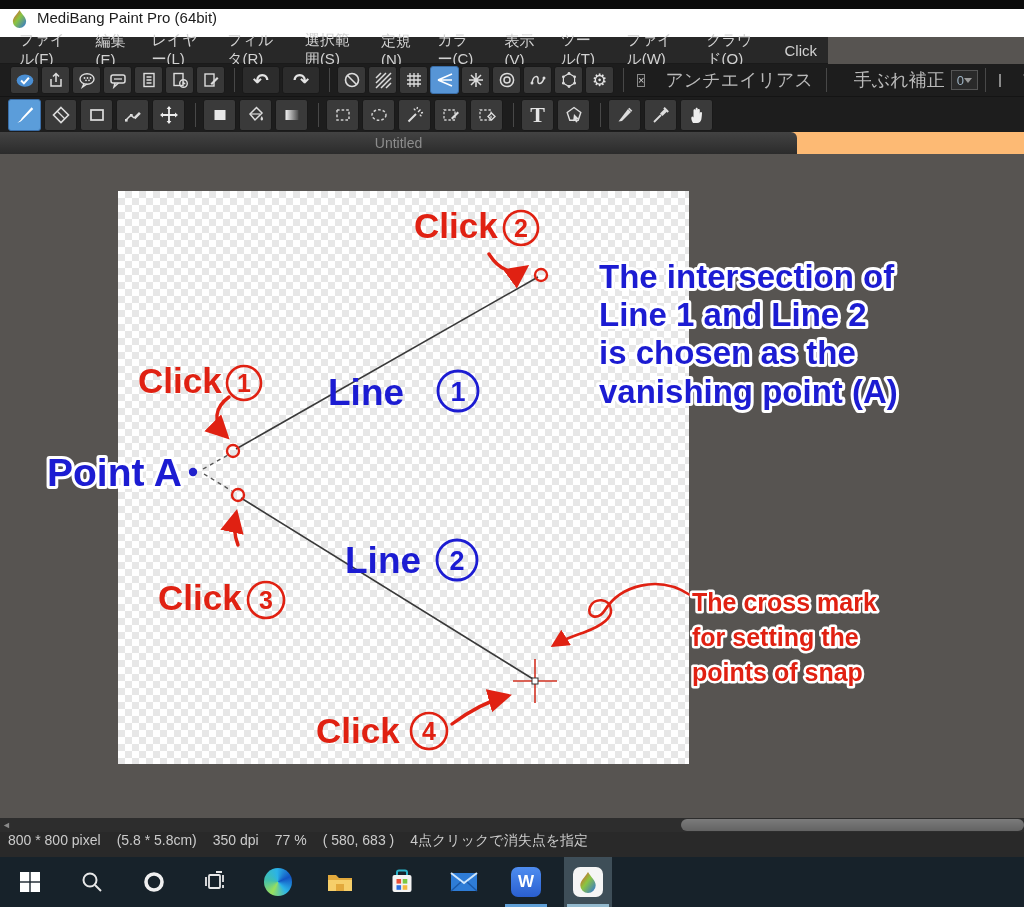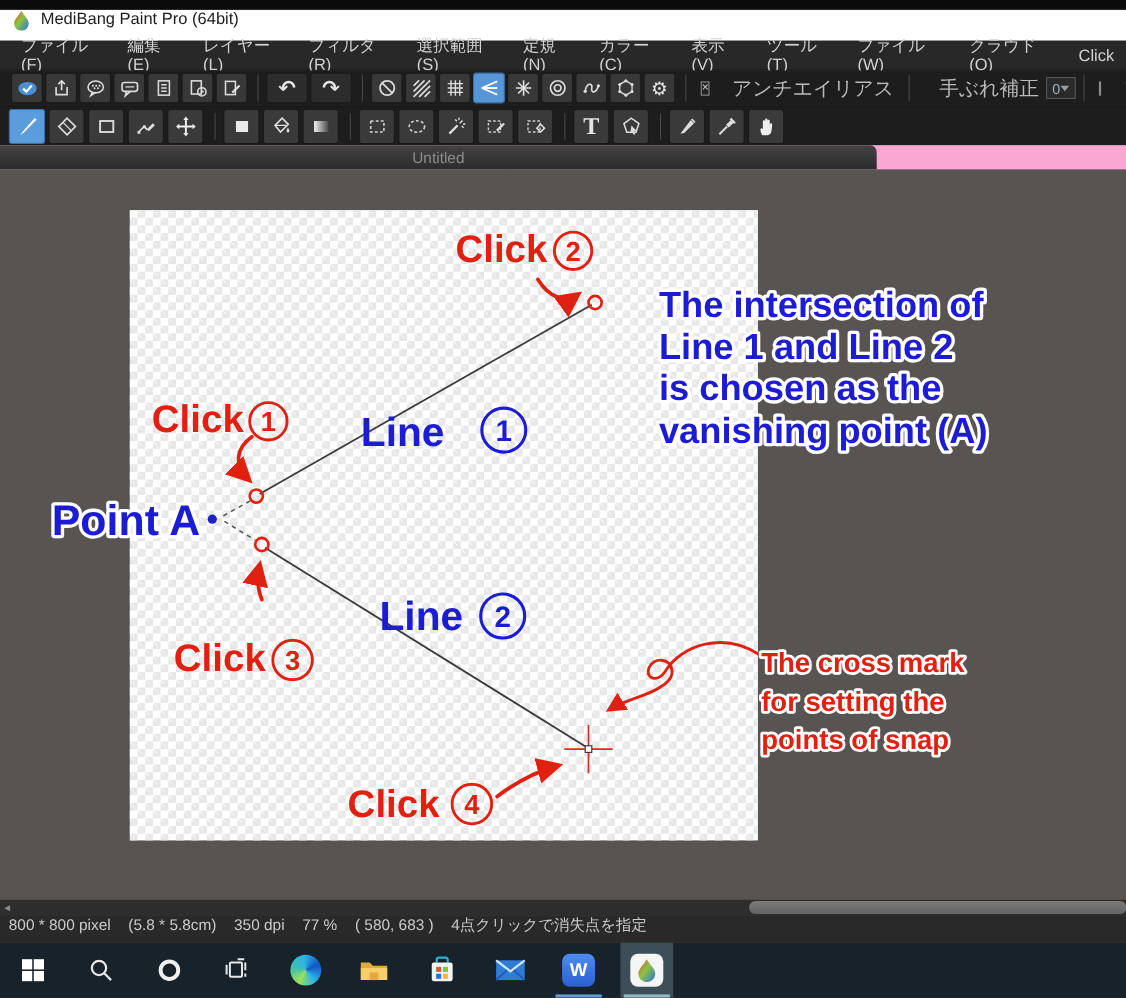--- a/index.html
+++ b/index.html
@@ -7,21 +7,21 @@
               font-family:"Liberation Sans","DejaVu Sans",sans-serif; }
   #app { position:relative; width:1024px; height:907px; background:#575451; }
 
   
   .top-strip { position:absolute; left:0; top:0; width:1024px; height:9px; background:#0b0b0b; }
   .titlebar { position:absolute; left:0; top:9px; width:1024px; height:28px; background:#ffffff;
               display:flex; padding-left:10px; gap:8px; }
   .titlebar .title { font-size:15px; color:#1c1c1c; }
 
   
-  .menubar { position:absolute; left:0; top:37px; width:1024px; height:27px; background:#282828;
+  .menubar { position:absolute; left:0; top:37px; width:828px; height:27px; background:#282828;
              display:flex; align-items:center; padding-left:8px; border-bottom:1px solid #1a1a1a; }
   .menu-item { font-size:15px; color:#d2d2d2; padding:0 11px; height:100%; display:flex; align-items:center; }
 
   
   .toolbar1 { position:absolute; left:0; top:64px; width:1024px; height:32px; background:#1d1d1d;
               display:flex; align-items:center; padding-left:10px; }
   .toolbar2 { position:absolute; left:0; top:96px; width:1024px; height:36px; background:#1d1d1d;
               display:flex; align-items:center; padding-left:8px; border-top:1px solid #141414; }
   .tbtn { width:29px; height:28px; background:#383838; border:1px solid #191919; border-radius:3px;
           display:flex; align-items:center; justify-content:center; margin-right:2px; flex:0 0 auto; }
@@ -37,21 +37,21 @@
   .checkbox { width:13px; height:13px; border:1px solid #8a8a8a; background:#222;
               display:flex; align-items:center; justify-content:center;
               color:#cfcfcf; font-size:11px; line-height:1; margin-left:6px; }
   .dropdown { width:82px; height:20px; background:#2a2a2a; border:1px solid #555;
               display:flex; align-items:center; justify-content:space-between;
               padding:0 5px; color:#9fb4c4; font-size:13px; }
   .dd-arrow { width:0; height:0; border-left:4px solid transparent; border-right:4px solid transparent;
               border-top:5px solid #9a9a9a; }
 
   
-  .tabbar { position:absolute; left:0; top:132px; width:1024px; height:34px; background:#f9a8d4; }
+  .tabbar { position:absolute; left:0; top:132px; width:1024px; height:34px; background:#fdba74; }
   .tab { position:absolute; left:0; top:0; width:797px; height:22px;
          background:linear-gradient(180deg,#434343,#2b2b2b); border-radius:0 6px 0 0;
          display:flex; align-items:center; justify-content:center; }
   .tab span { font-size:14px; color:#8d8d8d; }
 
   
   .workspace { position:absolute; left:0; top:154px; width:1024px; height:664px; background:#575451; overflow:hidden;padding-left:39px; }
   .canvas { position:absolute; left:118px; top:37px; width:571px; height:573px; background-color:#ffffff;
             background-image:
               linear-gradient(45deg,#e7e7e7 25%,transparent 25%,transparent 75%,#e7e7e7 75%),

